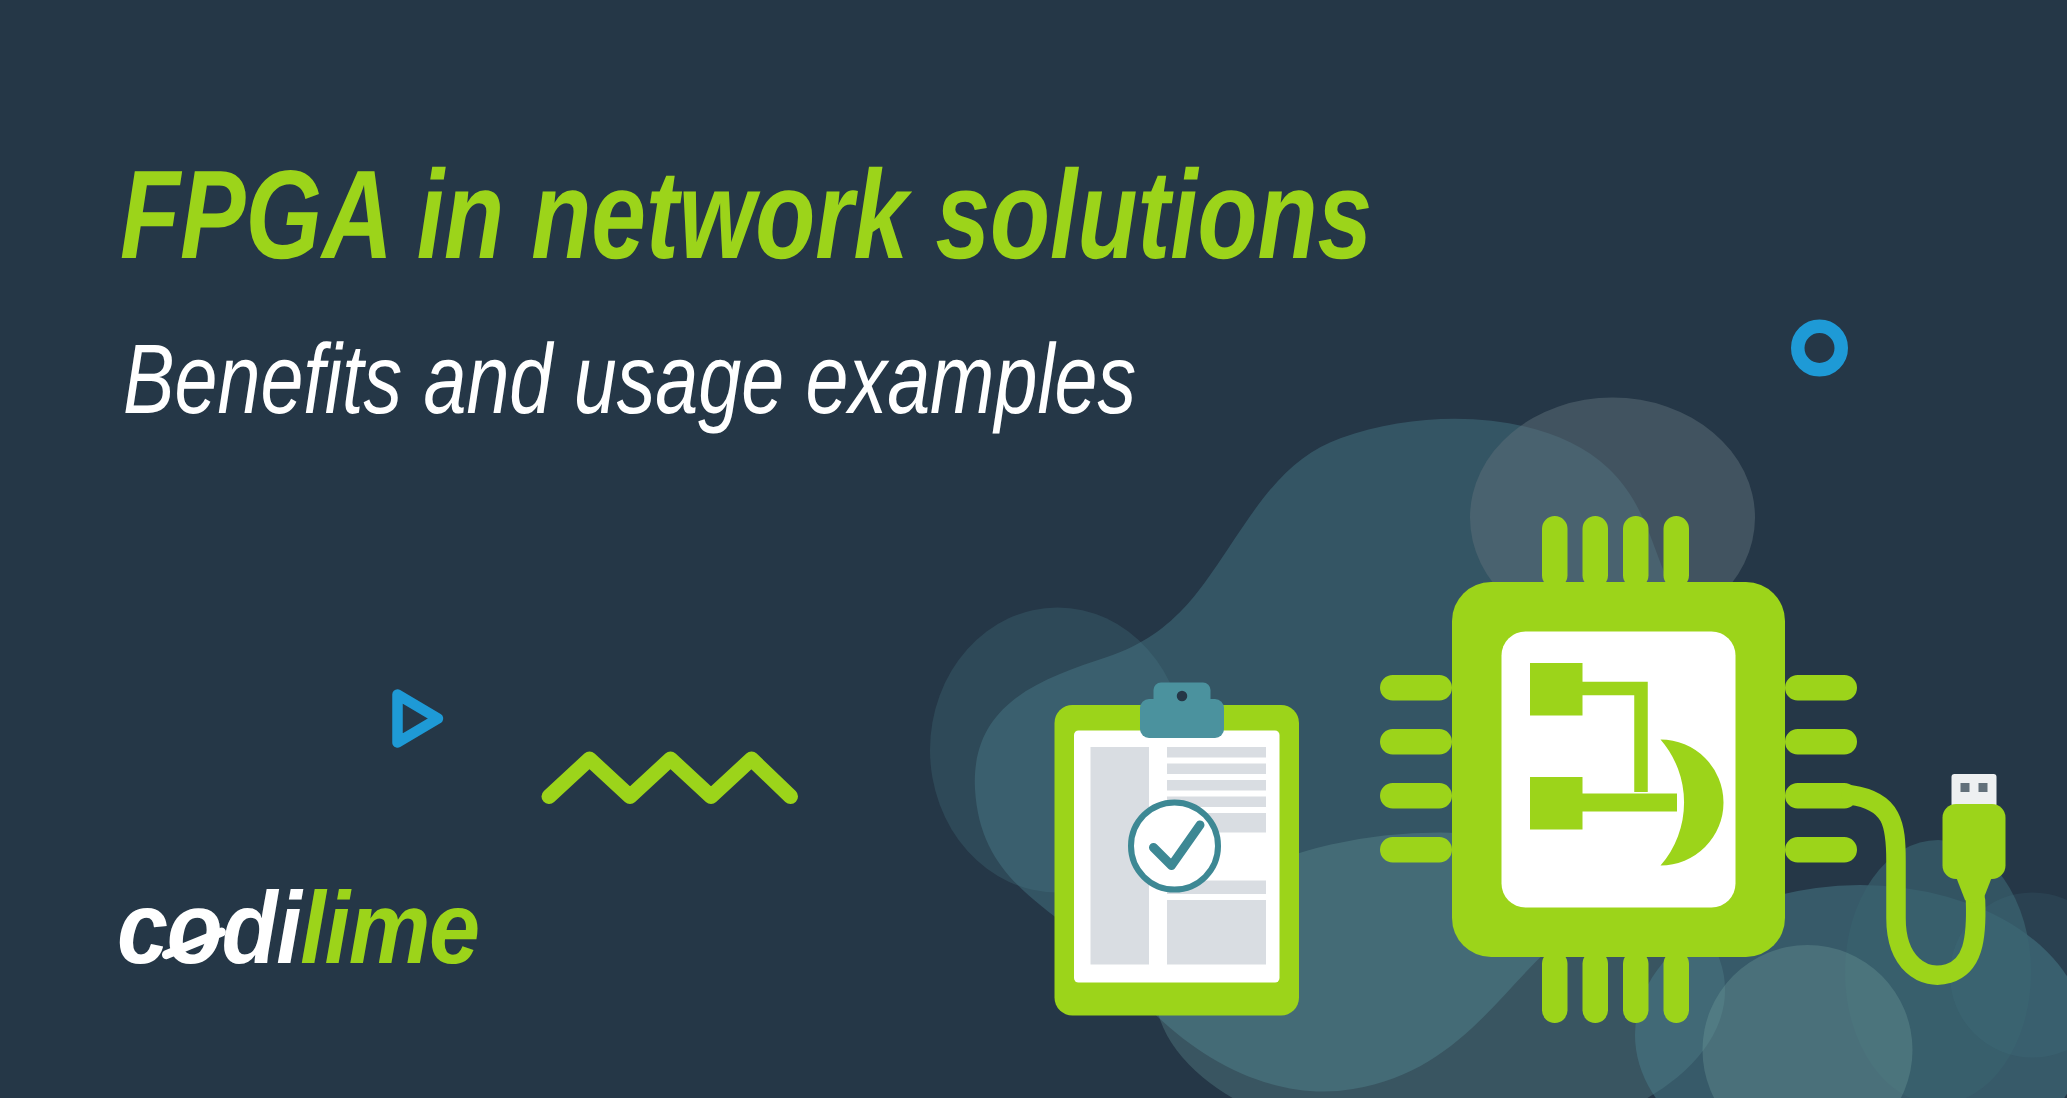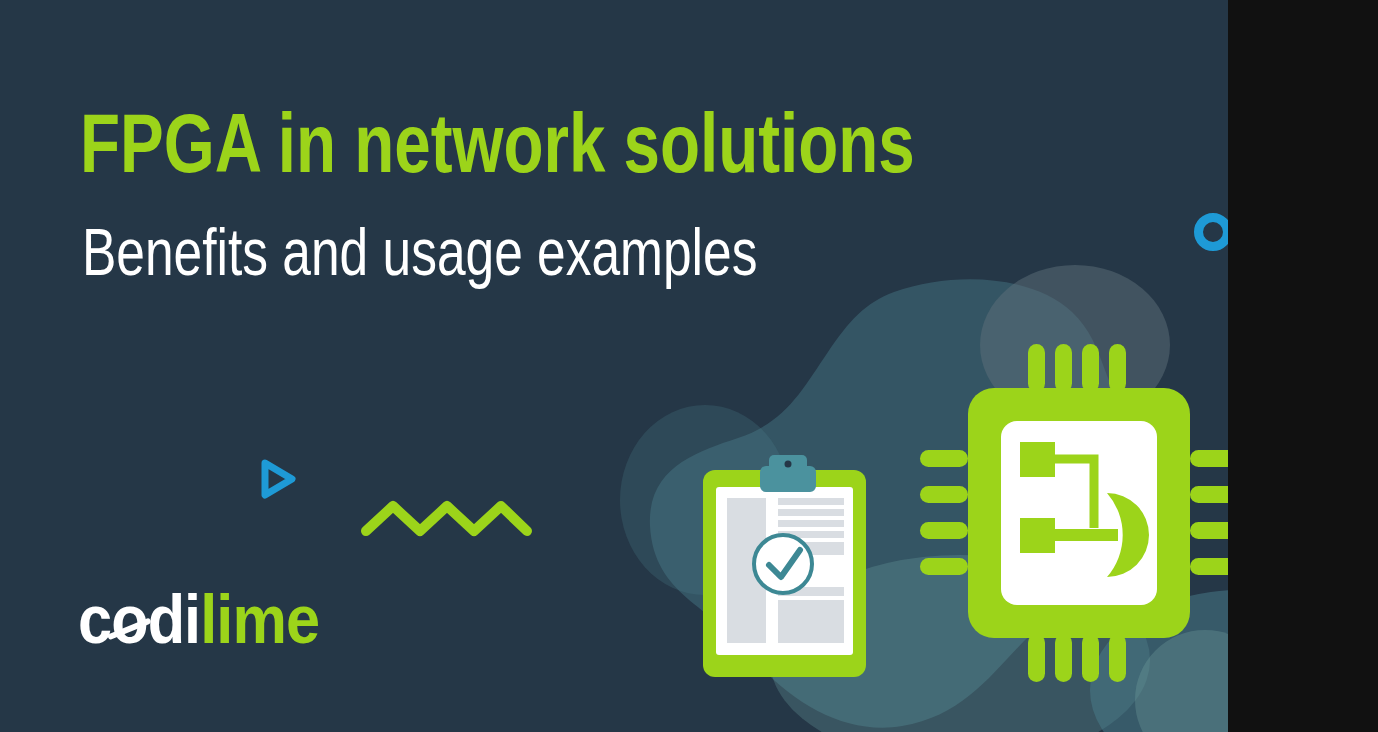--- a/index.html
+++ b/index.html
@@ -1,21 +1,22 @@
 <!DOCTYPE html>
 <html style="--background: #253747; --lime: #9cd41a; --white: #ffffff; --blue: #1e9ad6; --teal: #4b929e; --teal-dark: #3d8894; --paper-gray: #d9dde2; --blob-teal: #4a7e8c; --blob-gray: #5d7079; --blob-light: #6fa5a5; --blob-dark: #39616e; --blob-bright: #76a6a3; --metal: #eef0f1; --hole: #62707a;"><head>
 <meta charset="utf-8">
 <style>
   html,body{margin:0;padding:0;background:#111;}
   .stage{
     position:relative;
-    width:1228px;height:732px;
+    width:1378px;height:732px;
     overflow:hidden;
     background:var(--background,#253747);
     font-family:"Liberation Sans", sans-serif;
+    font-style:italic;
   }
   .decor{position:absolute;left:0;top:0;width:1378px;height:732px;display:block;}
   .title{
     position:absolute;left:80px;top:101px;margin:0;
     font-size:84px;font-weight:bold;line-height:1;white-space:nowrap;
     color:var(--lime,#9cd41a);
     transform:scaleX(0.78);transform-origin:left top;
     letter-spacing:0px;
   }
   .subtitle{

